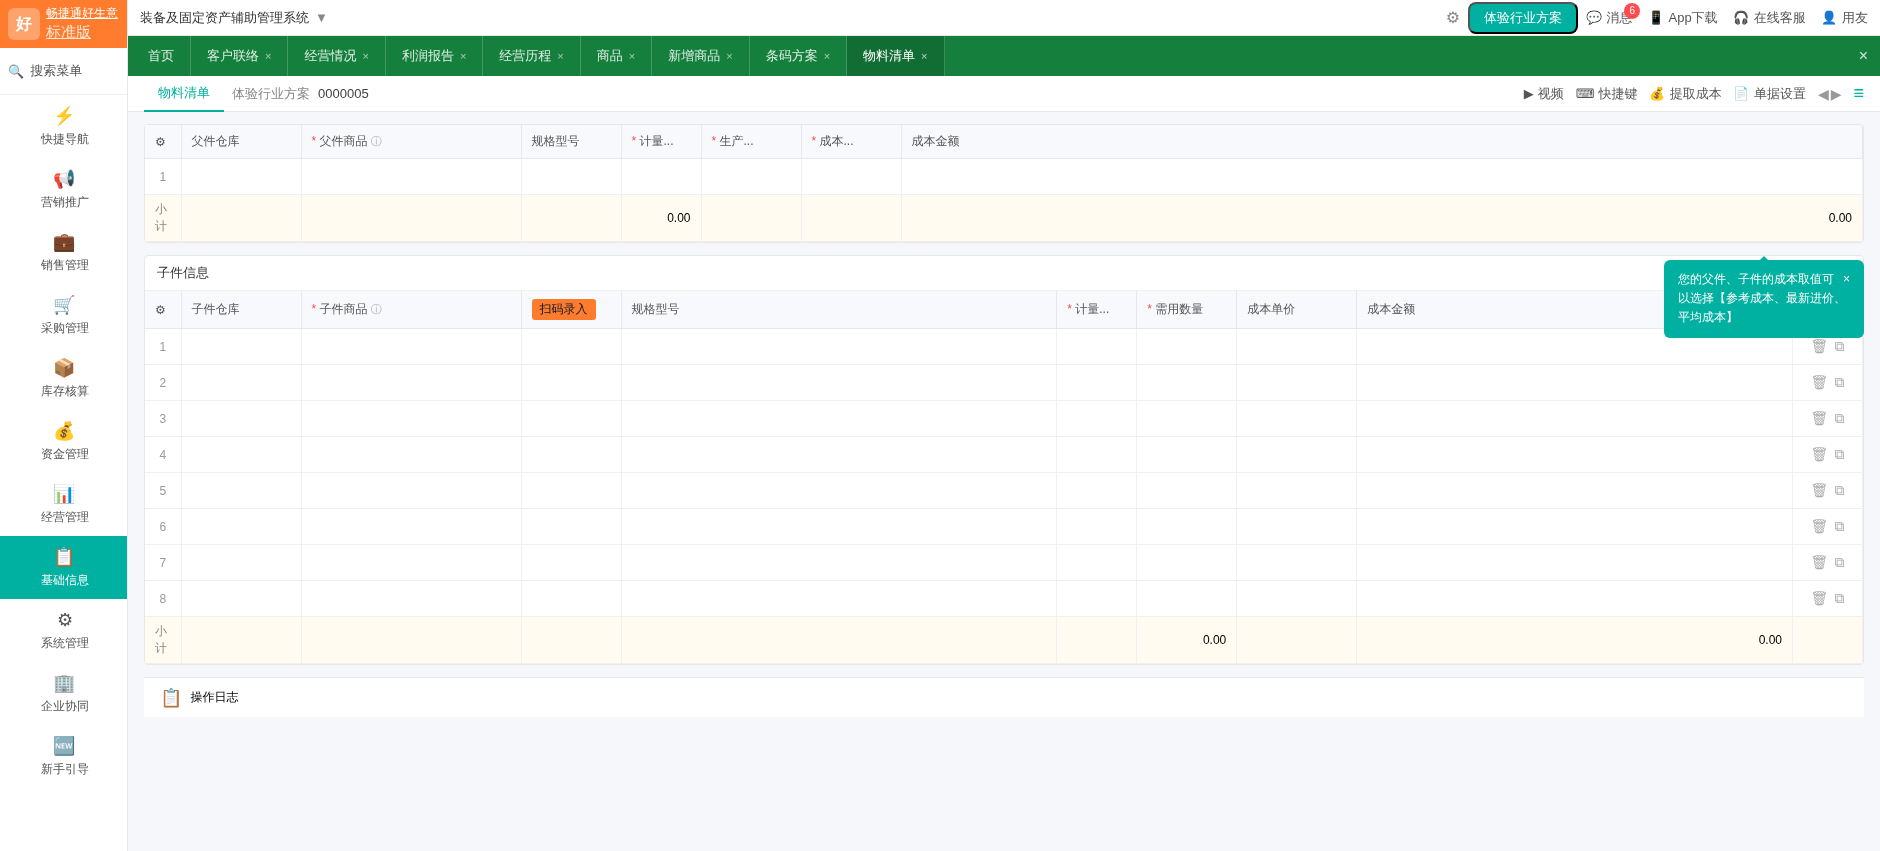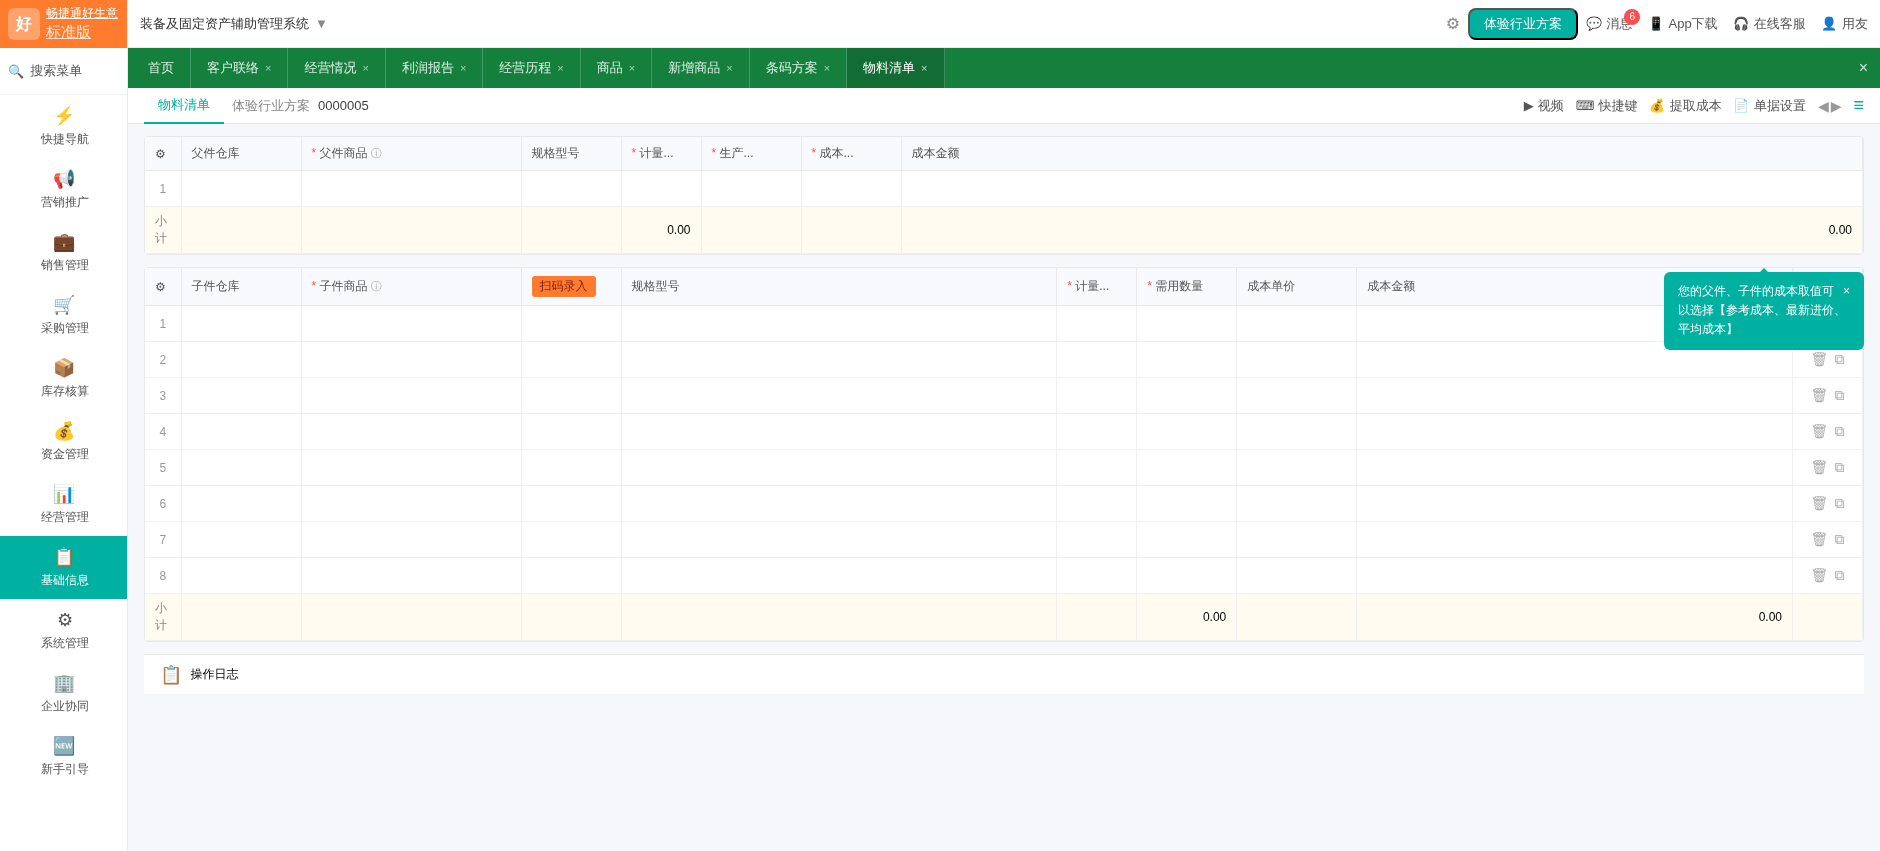--- a/index.html
+++ b/index.html
@@ -64,21 +64,21 @@
     }
     .sidebar-item.active { color: #fff; background: #00b0a0; border-left-color: #00b0a0; }
     .sidebar-item .item-icon { font-size: 18px; }
     .sidebar-item.active .item-icon { color: #fff; }
 
     
     .main { flex: 1; display: flex; flex-direction: column; overflow: hidden; }
 
     
     .topbar {
-      height: 48px;
+      height: 36px;
       background: #fff;
       display: flex;
       align-items: center;
       padding: 0 12px;
       border-bottom: 1px solid #e8e8e8;
       gap: 8px;
     }
     .topbar-system { display: flex; align-items: center; gap: 6px; font-size: 13px; color: #333; flex: 1; }
     .topbar-settings { color: #888; cursor: pointer; font-size: 16px; }
     .topbar-trial {
@@ -187,21 +187,21 @@
       min-height: 32px;
       height: 36px;
     }
     .data-table tr.subtotal td { background: #fffbf0; font-weight: 500; }
     .data-table .row-num { color: #999; text-align: center; width: 36px; }
     .data-table .subtotal-label { color: #888; }
     .data-table .amount { text-align: right; }
     .th-gear { width: 36px; text-align: center; cursor: pointer; }
     .scan-btn {
       background: #ff7c2e;
-      color: #7f1d1d;
+      color: #0f172a;
       border: none;
       border-radius: 3px;
       padding: 2px 8px;
       font-size: 12px;
       cursor: pointer;
     }
     .action-icons { display: flex; gap: 6px; justify-content: center; }
     .action-icon { cursor: pointer; color: #aaa; font-size: 14px; }
 
     
@@ -463,20 +463,21 @@
             <td class="amount">0.00</td>
             <td></td>
             <td></td>
             <td class="amount">0.00</td>
           </tr>
         </tbody>
       </table>
     </div>
 
     <div class="section">
+      <div class="section-title">子件信息</div>
       <table class="data-table">
         <thead>
           <tr>
             <th class="th-gear col-settings">⚙</th>
             <th class="col-warehouse">子件仓库</th>
             <th class="col-goods"><span style="color:#ff4d4f;">*</span> 子件商品 <span style="color:#aaa;font-size:11px;">ⓘ</span></th>
             <th class="col-spec"><button class="scan-btn">扫码录入</button></th>
             <th>规格型号</th>
             <th class="col-unit"><span style="color:#ff4d4f;">*</span> 计量...</th>
             <th class="col-qty"><span style="color:#ff4d4f;">*</span> 需用数量</th>

